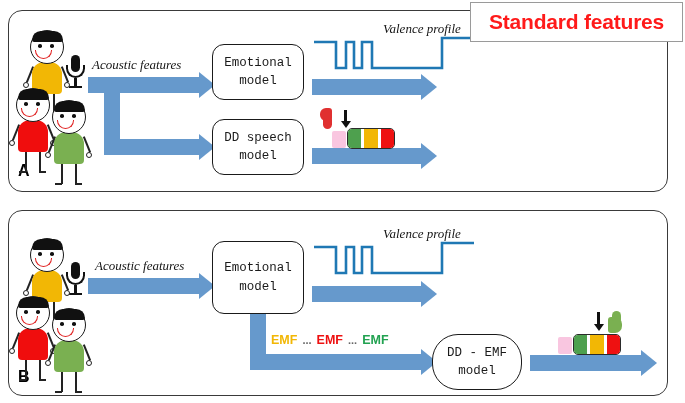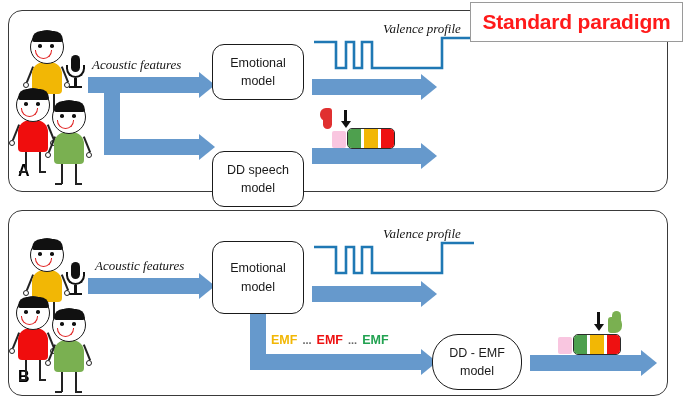--- a/index.html
+++ b/index.html
@@ -207,20 +207,21 @@
     box-sizing: border-box;
     display: flex;
     flex-direction: column;
     align-items: center;
     justify-content: center;
     font-size: 12.5px;
     color: #1a1a1a;
     line-height: 1.45;
     z-index: 20;
     text-align: center;
+    font-family: Liberation Mono, monospace;
   }
 
   
   .thumb { position: absolute; }
   .thumb-pad {
     position: absolute;
     width: 13px; height: 11px;
     border-radius: 3px;
   }
   .thumb-fist {
@@ -347,21 +348,21 @@
 
   <div class="arrow-body" style="left:104px; top:85px; width:16px; height:62px;"></div>
 
   <div class="arrow-body" style="left:104px; top:139px; width:96px; height:16px;"></div>
   <div class="arrow-head" style="left:199px; top:134px;"></div>
 
   <div class="model-box" style="left:212px; top:44px; width:92px; height:56px;">
     <span>Emotional</span>
     <span>model</span>
   </div>
-  <div class="model-box" style="left:212px; top:119px; width:92px; height:56px;margin-top:32px;">
+  <div class="model-box" style="left:212px; top:119px; width:92px; height:56px;">
     <span>DD speech</span>
     <span>model</span>
   </div>
 
   <div class="arrow-body" style="left:312px; top:79px; width:110px; height:16px;"></div>
   <div class="arrow-head" style="left:421px; top:74px;"></div>
   <div class="arrow-body" style="left:312px; top:148px; width:110px; height:16px;"></div>
   <div class="arrow-head" style="left:421px; top:143px;"></div>
 
   <div class="label-it" style="left:383px; top:21px;">Valence profile</div>
@@ -378,21 +379,21 @@
 
   <div class="gauge-pink" style="left:332px; top:131px; width:14px; height:17px;"></div>
   <div class="gauge-outer" style="left:347px; top:128px; width:48px; height:21px;">
     <div class="gauge-seg" style="background:#4ea04e;"></div>
     <div class="gauge-seg" style="background:#ffffff; flex:0 0 3px;"></div>
     <div class="gauge-seg" style="background:#f2b705;"></div>
     <div class="gauge-seg" style="background:#ffffff; flex:0 0 3px;"></div>
     <div class="gauge-seg" style="background:#ee1111;"></div>
   </div>
 
-  <div class="title-box" id="title-standard">Standard paradigm</div>
+  <div class="title-box" id="title-standard">Standard features</div>
 
   <div class="panel" id="panel-b"></div>
   <div class="panel-label" id="label-b">B</div>
 
   <div class="person" style="left:22px; top:238px; width:52px; height:90px;">
     <div class="p-arm l"></div>
     <div class="p-arm r"></div>
     <div class="p-hand l"></div>
     <div class="p-hand r"></div>
     <div class="p-leg l"></div>

